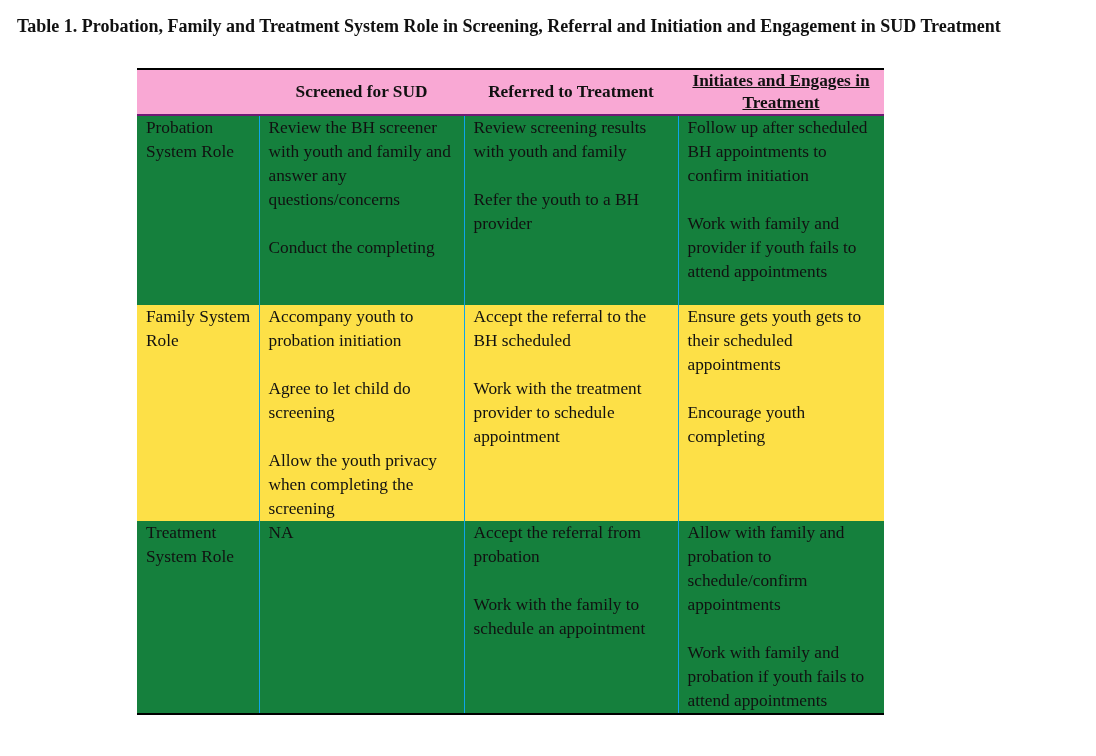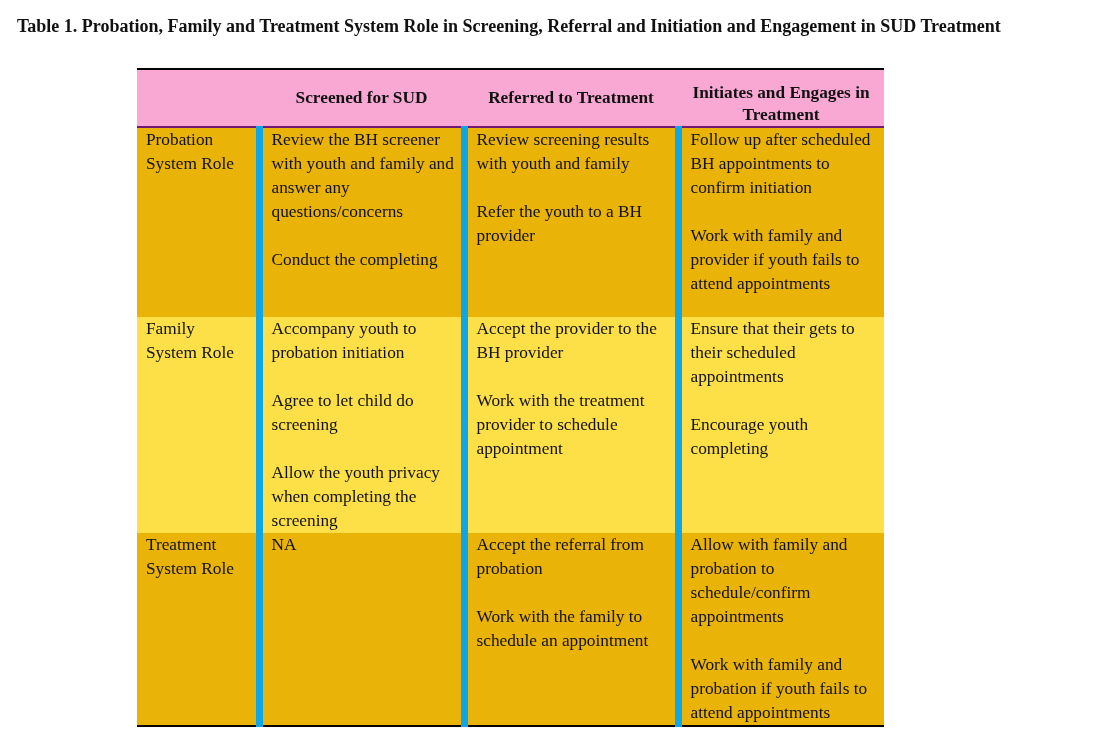--- a/index.html
+++ b/index.html
@@ -45,28 +45,28 @@
     }
     .tbl th {
       font-weight: bold;
       text-align: center;
       vertical-align: middle;
       padding: 0 6px;
       height: 44px;
       line-height: 22px;
       font-size: 17.3px;
     }
-    .tbl th.h4 { padding-top: 12px; }
-    .tbl tbody tr.shaded { background: #eab308; margin-top: 39px; }
+    .tbl th.h4 { padding-top: 0; text-decoration: underline; }
+    .tbl tbody tr.shaded { background: #15803d; margin-top: 39px; }
     .tbl tbody tr.plain { background: #fde047; }
     .tbl tbody tr.last { border-bottom: 2.5px solid #000000; }
     .tbl td {
       vertical-align: top;
       padding: 0 6px 0 9px;
-      border-left: 7px solid #0ea5e9;
+      border-left: 1px solid #0ea5e9;
     }
     .tbl td:first-child { border-left: none; }
     .tbl tr.r1 td { height: 189px; }
     .tbl tr.r2 td { height: 212px; }
     .tbl tr.r3 td { height: 189px; }
     .entry { display: block; }
     .entry + .entry { margin-top: 24px; }
   </style>
 </head>
 <body>
@@ -109,25 +109,25 @@
     <tr class="plain r2">
       <td>
         <span>Family System Role</span>
       </td>
       <td>
         <span class="entry">Accompany youth to probation initiation</span>
         <span class="entry">Agree to let child do screening</span>
         <span class="entry">Allow the youth privacy when completing the screening</span>
       </td>
       <td>
-        <span class="entry">Accept the provider to the BH provider</span>
+        <span class="entry">Accept the referral to the BH scheduled</span>
         <span class="entry">Work with the treatment provider to schedule appointment</span>
       </td>
       <td>
-        <span class="entry">Ensure that their gets to their scheduled appointments</span>
+        <span class="entry">Ensure gets youth gets to their scheduled appointments</span>
         <span class="entry">Encourage youth completing</span>
       </td>
     </tr>
     <tr class="shaded r3 last">
       <td>
         <span>Treatment System Role</span>
       </td>
       <td>
         <span class="entry">NA</span>
       </td>

